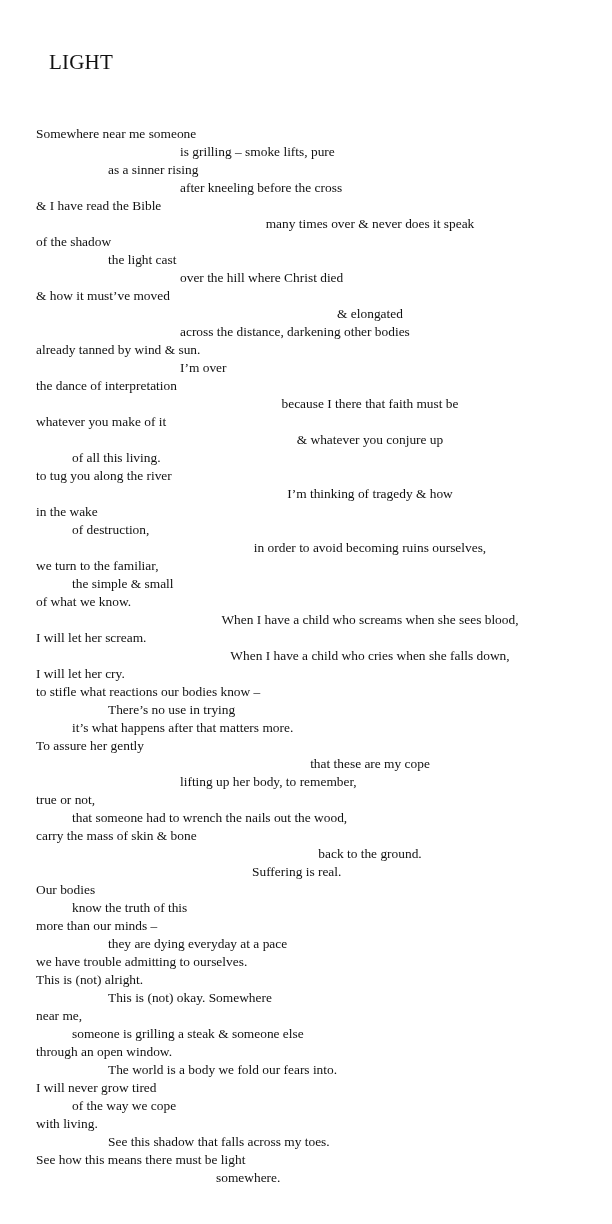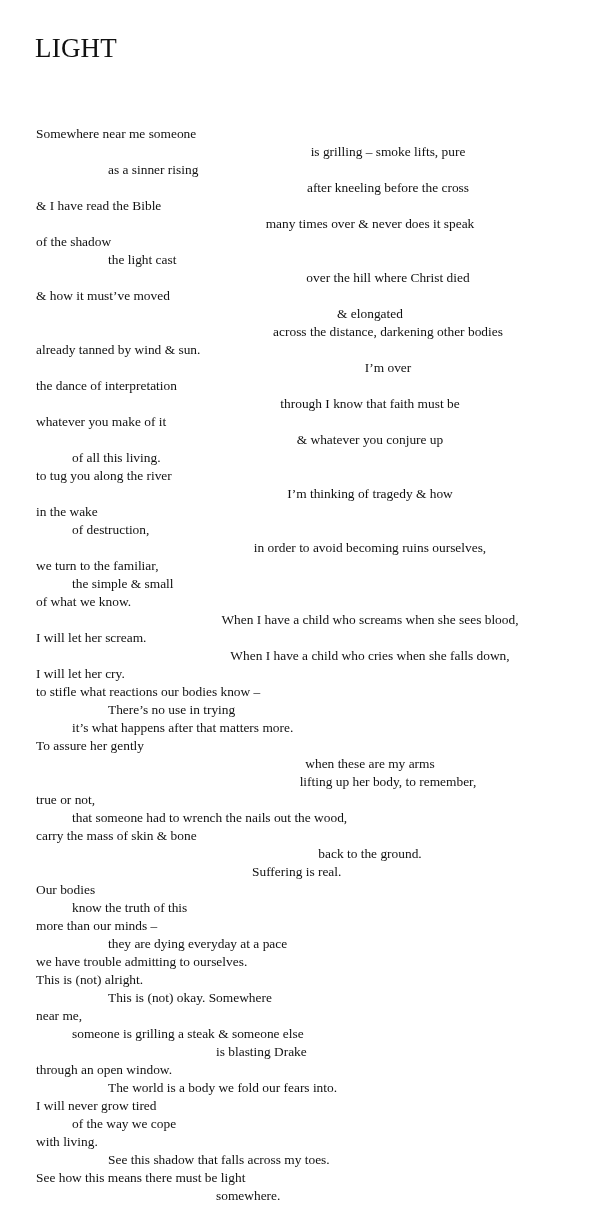--- a/index.html
+++ b/index.html
@@ -1,25 +1,25 @@
 <!DOCTYPE html>
 <html><head>
 <meta charset="utf-8">
 <style>
   html, body { margin: 0; padding: 0; background: #ffffff; }
   body { width: 612px; height: 1224px; position: relative; overflow: hidden;
          font-family: "Liberation Serif", "DejaVu Serif", serif; color: #111111; }
-  .title { position: absolute; left: 35px; top: 31px; font-size: 27px; line-height: 34px; margin: 0; font-weight: normal; letter-spacing: 0.2px; }
+  .title { position: absolute; left: 35px; top: 31px; font-size: 21px; line-height: 34px; margin: 14px; font-weight: normal; letter-spacing: 0.2px; }
   .poem { position: absolute; left: 36px; top: 97px; width: 560px; margin-top: 28px; }
   .line { height: 18px; line-height: 18px; font-size: 13.4px; white-space: pre; }
   .i0 { padding-left: 0; }
   .i1 { padding-left: 36px; }
   .i2 { padding-left: 72px; }
   .i3 { padding-left: 108px; text-align: center; }
-  .i4 { padding-left: 144px; text-align: center; }
+  .i4 { padding-left: 144px; }
   .i5 { padding-left: 180px; }
   .i6 { padding-left: 216px; }
 </style>
 </head>
 <body>
 
 <h1 class="title">LIGHT</h1>
 
 <div class="poem" id="poem">
     <div class="line i0">Somewhere near me someone</div>
@@ -30,57 +30,56 @@
     <div class="line i3">many times over &amp; never does it speak</div>
     <div class="line i0">of the shadow</div>
     <div class="line i2">the light cast</div>
     <div class="line i4">over the hill where Christ died</div>
     <div class="line i0">&amp; how it must’ve moved</div>
     <div class="line i3">&amp; elongated</div>
     <div class="line i4">across the distance, darkening other bodies</div>
     <div class="line i0">already tanned by wind &amp; sun.</div>
     <div class="line i4">I’m over</div>
     <div class="line i0">the dance of interpretation</div>
-    <div class="line i3">through I know that faith must be</div>
+    <div class="line i3">because I there that faith must be</div>
     <div class="line i0">whatever you make of it</div>
     <div class="line i3">&amp; whatever you conjure up</div>
     <div class="line i1">of all this living.</div>
     <div class="line i0">to tug you along the river</div>
     <div class="line i3">I’m thinking of tragedy &amp; how</div>
     <div class="line i0">in the wake</div>
     <div class="line i1">of destruction,</div>
     <div class="line i3">in order to avoid becoming ruins ourselves,</div>
     <div class="line i0">we turn to the familiar,</div>
     <div class="line i1">the simple &amp; small</div>
     <div class="line i0">of what we know.</div>
     <div class="line i3">When I have a child who screams when she sees blood,</div>
     <div class="line i0">I will let her scream.</div>
     <div class="line i3">When I have a child who cries when she falls down,</div>
     <div class="line i0">I will let her cry.</div>
     <div class="line i0">to stifle what reactions our bodies know –</div>
     <div class="line i2">There’s no use in trying</div>
     <div class="line i1">it’s what happens after that matters more.</div>
     <div class="line i0">To assure her gently</div>
-    <div class="line i3">when these are my arms</div>
+    <div class="line i3">that these are my cope</div>
     <div class="line i4">lifting up her body, to remember,</div>
     <div class="line i0">true or not,</div>
     <div class="line i1">that someone had to wrench the nails out the wood,</div>
     <div class="line i0">carry the mass of skin &amp; bone</div>
     <div class="line i3">back to the ground.</div>
     <div class="line i6">Suffering is real.</div>
     <div class="line i0">Our bodies</div>
     <div class="line i1">know the truth of this</div>
     <div class="line i0">more than our minds –</div>
     <div class="line i2">they are dying everyday at a pace</div>
     <div class="line i0">we have trouble admitting to ourselves.</div>
     <div class="line i0">This is (not) alright.</div>
     <div class="line i2">This is (not) okay. Somewhere</div>
     <div class="line i0">near me,</div>
     <div class="line i1">someone is grilling a steak &amp; someone else</div>
-    <div class="line i5">is blasting Drake</div>
     <div class="line i0">through an open window.</div>
     <div class="line i2">The world is a body we fold our fears into.</div>
     <div class="line i0">I will never grow tired</div>
     <div class="line i1">of the way we cope</div>
     <div class="line i0">with living.</div>
     <div class="line i2">See this shadow that falls across my toes.</div>
     <div class="line i0">See how this means there must be light</div>
     <div class="line i5">somewhere.</div>
   </div>
 

